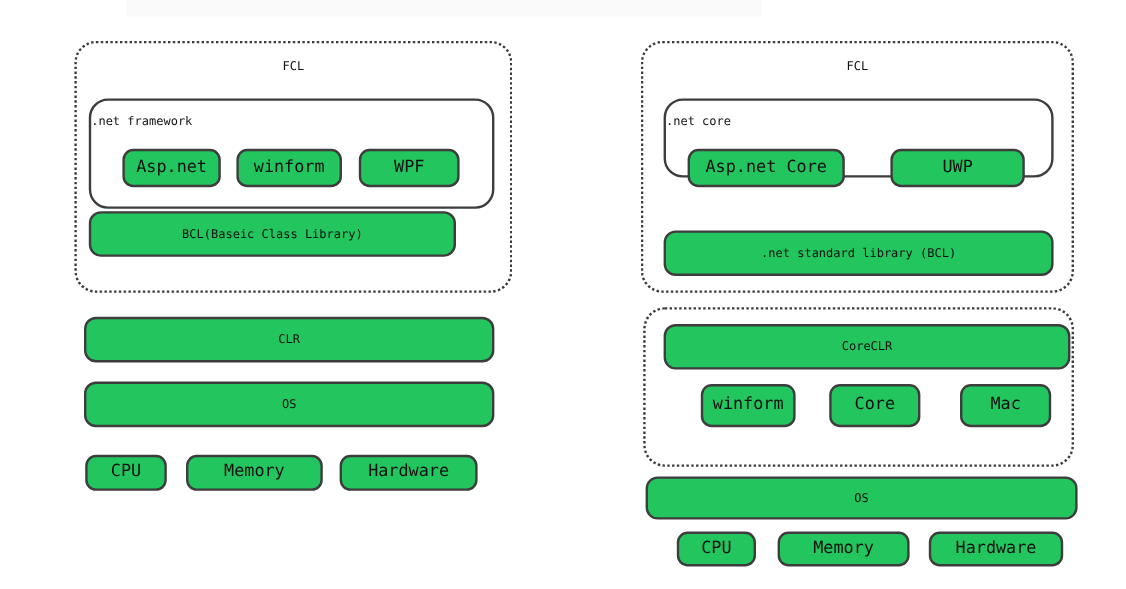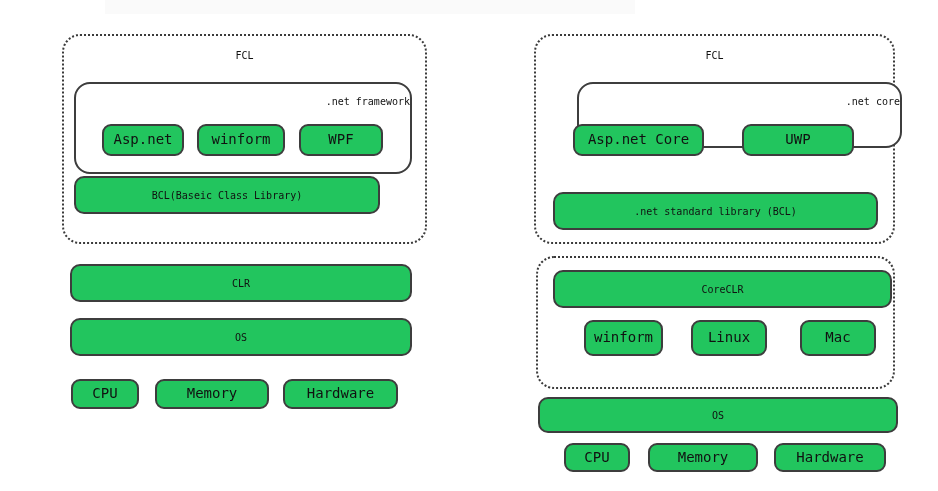--- a/index.html
+++ b/index.html
@@ -65,21 +65,21 @@
     box-sizing: border-box;
     border: 2px solid #3d3d3d;
     border-radius: 16px;
     background: #ffffff;
   }
 
   .group-label {
     position: absolute;
     left: 0;
     right: 0;
-    text-align: right;
+    text-align: left;
     white-space: nowrap;
   }
 
   
   .panel-title {
     position: absolute;
     left: 0;
     right: 0;
     text-align: center;
     white-space: nowrap;
@@ -125,37 +125,37 @@
     <div class="box pill fs-14" style="left:283px; top:379px; width:115px; height:30px;">Hardware</div>
 
   </div>
 
   <div>
 
     <div class="dotted-box" style="left:534px; top:34px; width:361px; height:210px;"></div>
 
     <div class="panel-title fs-15" style="left:534px; top:50px; width:361px;">FCL</div>
 
-    <div class="group-box" style="left:553px; top:82px; width:325px; height:66px;margin-left:24px;">
+    <div class="group-box" style="left:553px; top:82px; width:325px; height:66px;">
       <div class="group-label fs-15" style="top:12px;">.net core</div>
     </div>
 
     <div class="box pill fs-14" style="left:573px; top:124px; width:131px; height:32px;">Asp.net Core</div>
 
     <div class="box pill fs-14" style="left:742px; top:124px; width:112px; height:32px;">UWP</div>
 
     <div class="box fs-15" style="left:553px; top:192px; width:325px; height:38px;">.net standard library (BCL)</div>
 
     <div class="dotted-box" style="left:536px; top:256px; width:359px; height:133px;"></div>
 
     <div class="box fs-15" style="left:553px; top:270px; width:339px; height:38px;">CoreCLR</div>
 
     <div class="box pill fs-14" style="left:584px; top:320px; width:79px; height:36px;">winform</div>
 
-    <div class="box pill fs-14" style="left:691px; top:320px; width:76px; height:36px;">Linux</div>
+    <div class="box pill fs-14" style="left:691px; top:320px; width:76px; height:36px;">Core</div>
 
     <div class="box pill fs-14" style="left:800px; top:320px; width:76px; height:36px;">Mac</div>
 
     <div class="box fs-15" style="left:538px; top:397px; width:360px; height:36px;">OS</div>
 
     <div class="box pill fs-14" style="left:564px; top:443px; width:66px; height:29px;">CPU</div>
 
     <div class="box pill fs-14" style="left:648px; top:443px; width:110px; height:29px;">Memory</div>
 
     <div class="box pill fs-14" style="left:774px; top:443px; width:112px; height:29px;">Hardware</div>

